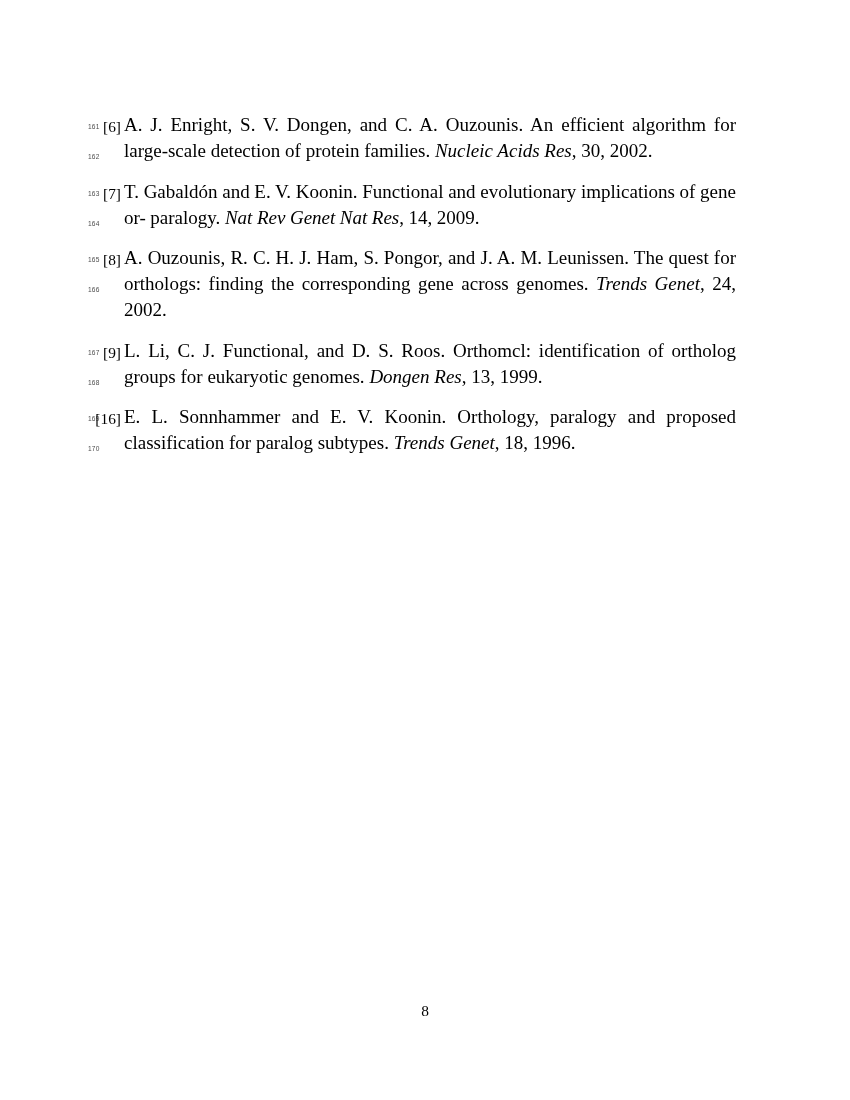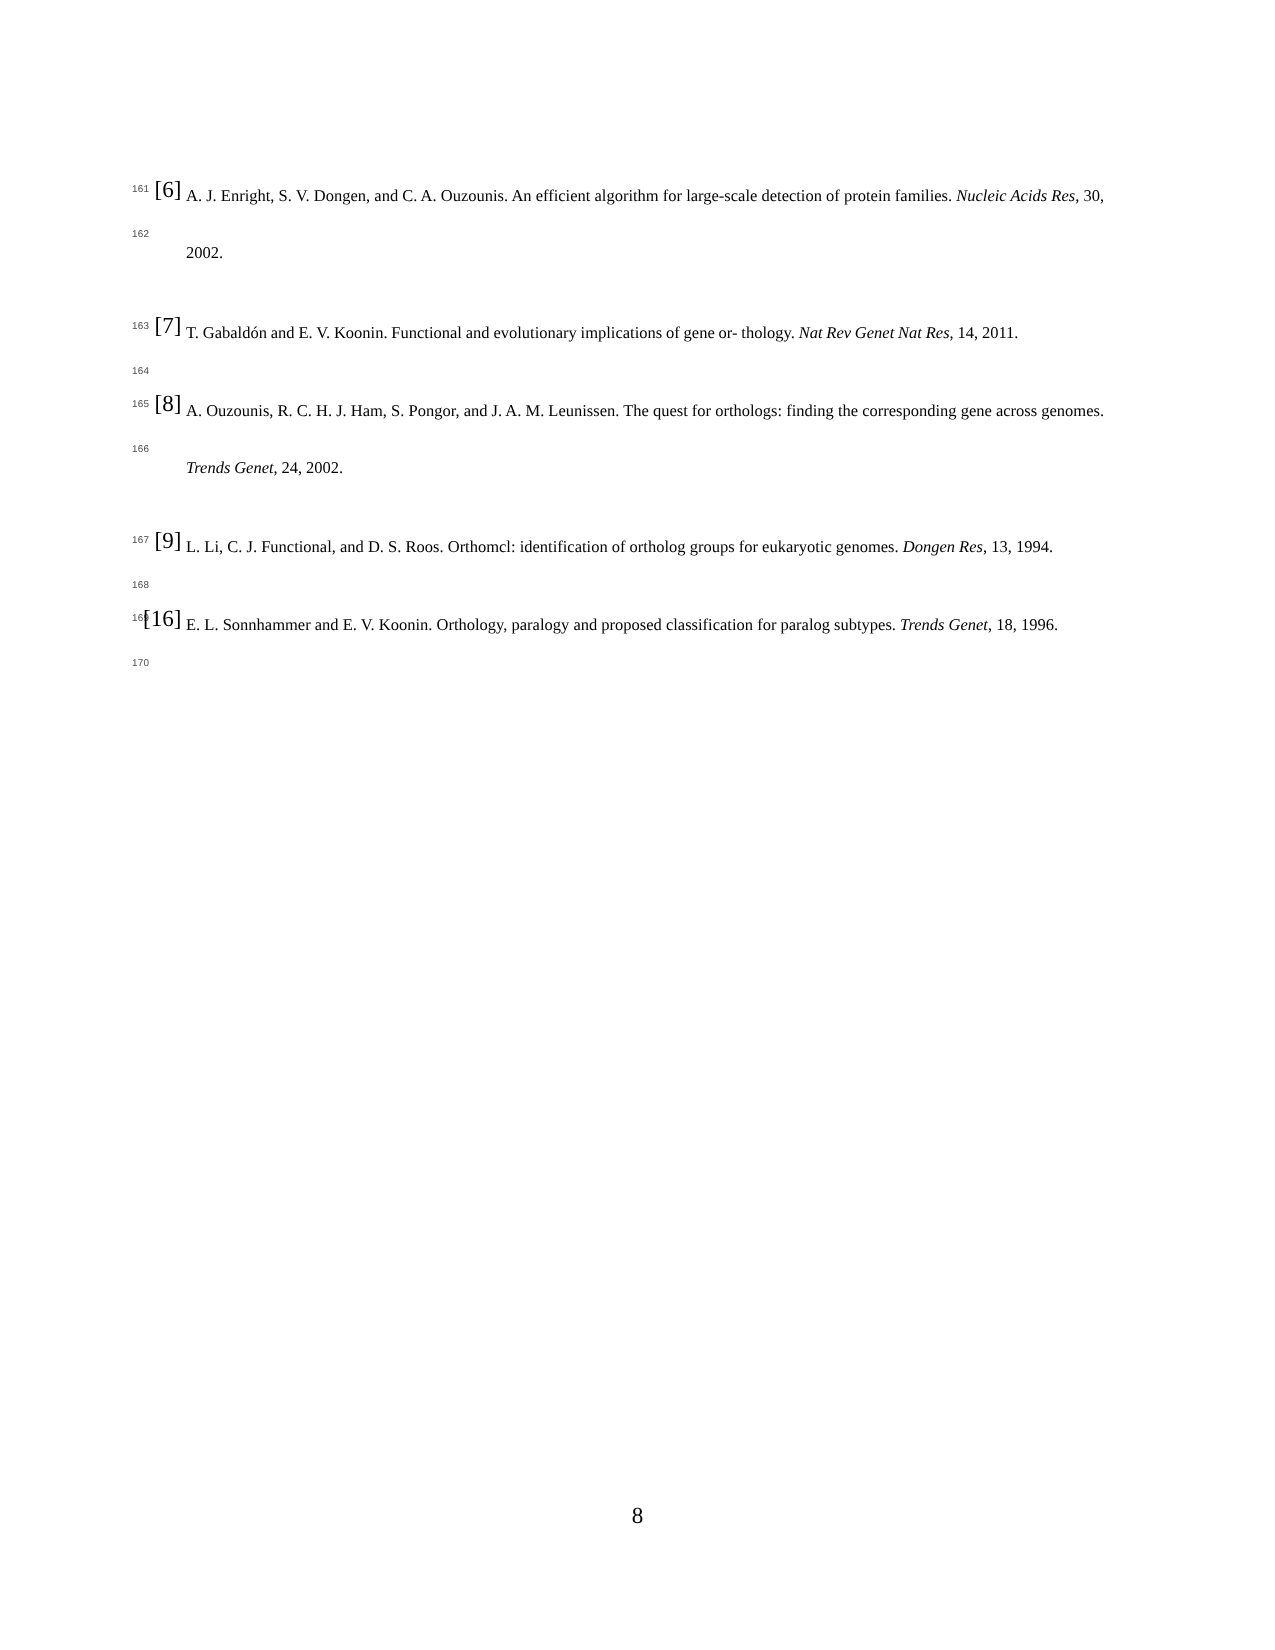--- a/index.html
+++ b/index.html
@@ -64,22 +64,22 @@
     position: absolute;
     left: -36px;
     top: 0;
     width: 33px;
     text-align: right;
     font-size: 15.4px;
     line-height: 30px;
   }
 
   .entry-text {
-    font-size: 11px;
-    line-height: 38px;
+    font-size: 19px;
+    line-height: 26px;
     text-align: justify;
     text-align-last: left;
     -webkit-hyphens: none;
     hyphens: none;
   }
 
   .entry-text i,
   .journal {
     font-style: italic;
   }
@@ -121,21 +121,21 @@
 
     <div class="reference-entry">
       <div class="linenums">
         <span class="linenum">163</span>
         <span class="linenum">164</span>
       </div>
       <div class="entry-body">
         <span class="entry-label">[7]</span>
         <div class="entry-text ln-tight">
           <span>T. Gabaldón and E. V. Koonin.  Functional and evolutionary implications of gene or-</span>
-          <span>thology. </span><span class="journal">Nat Rev Genet Nat Res</span><span>, 14, 2011.</span>
+          <span>paralogy. </span><span class="journal">Nat Rev Genet Nat Res</span><span>, 14, 2009.</span>
         </div>
       </div>
     </div>
 
     <div class="reference-entry">
       <div class="linenums">
         <span class="linenum">165</span>
         <span class="linenum">166</span>
       </div>
       <div class="entry-body">
@@ -149,21 +149,21 @@
 
     <div class="reference-entry">
       <div class="linenums">
         <span class="linenum">167</span>
         <span class="linenum">168</span>
       </div>
       <div class="entry-body">
         <span class="entry-label">[9]</span>
         <div class="entry-text">
           <span>L. Li, C. J. Functional, and D. S. Roos.  Orthomcl: identification of ortholog groups for</span>
-          <span>eukaryotic genomes. </span><span class="journal">Dongen Res</span><span>, 13, 1994.</span>
+          <span>eukaryotic genomes. </span><span class="journal">Dongen Res</span><span>, 13, 1999.</span>
         </div>
       </div>
     </div>
 
     <div class="reference-entry">
       <div class="linenums">
         <span class="linenum">169</span>
         <span class="linenum">170</span>
       </div>
       <div class="entry-body">

